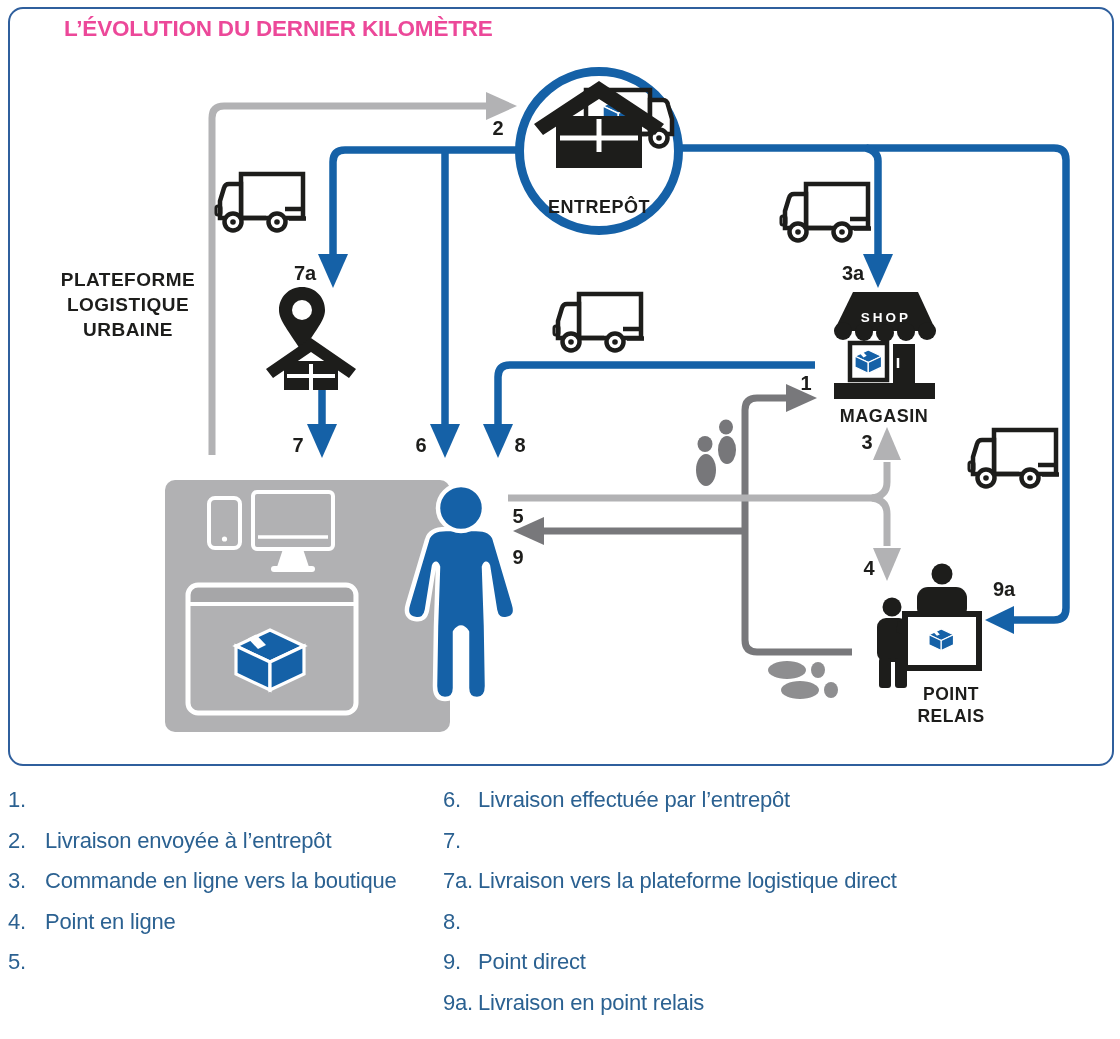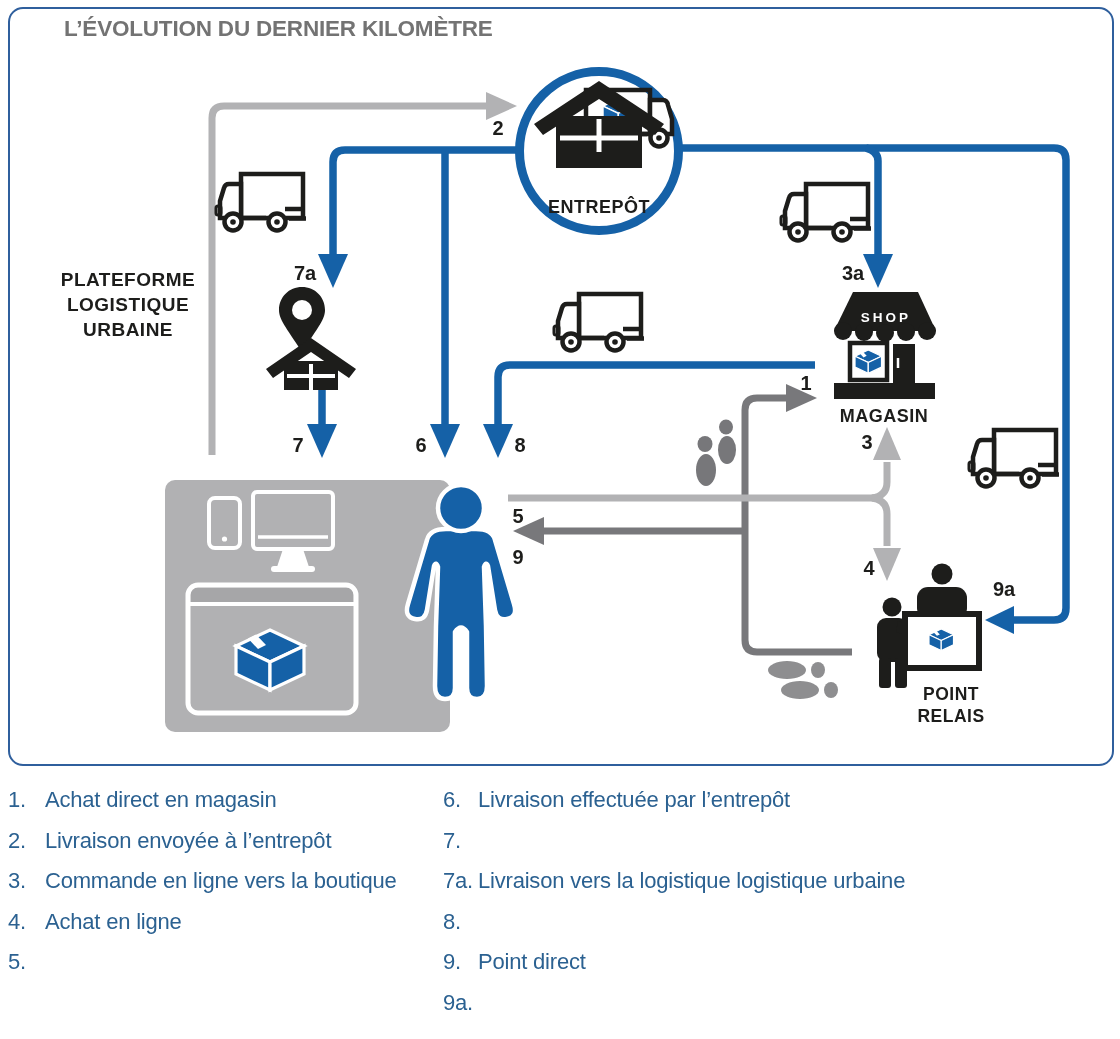--- a/index.html
+++ b/index.html
@@ -1,21 +1,21 @@
 <!DOCTYPE html>
 <html><head>
 <meta charset="utf-8">
 <style>
   html,body{margin:0;padding:0;background:#ffffff;}
   body{width:1120px;height:1039px;position:relative;overflow:hidden;
        font-family:"Liberation Sans",sans-serif;}
   .stage{position:absolute;left:0;top:0;width:1120px;height:1039px;}
   .diagram-svg{position:absolute;left:0;top:0;}
   .title{position:absolute;left:64px;top:16px;font-size:22.5px;font-weight:700;
-         color:#737373;letter-spacing:-0.2px;white-space:nowrap;}
+         color:#ec4899;letter-spacing:-0.2px;white-space:nowrap;}
   .legend{position:absolute;left:0;top:0;width:1120px;}
   .legend ul{list-style:none;margin:0;padding:0;position:absolute;
              display:grid;grid-auto-rows:40.6px;}
   .legend ul.col-left{left:8px;top:787px;width:430px;}
   .legend ul.col-right{left:443px;top:787px;width:672px;}
   .legend li{display:flex;align-items:flex-start;color:#2b6191;font-size:22px;
              line-height:26px;letter-spacing:-0.2px;white-space:nowrap;}
   .legend .num{min-width:37px;flex:none;}
   .col-right .num{min-width:35px;}
 </style>
@@ -216,56 +216,56 @@
     <text x="1004" y="596">9a</text>
   </g>
 </svg>
 
 <div class="title">L’ÉVOLUTION DU DERNIER KILOMÈTRE</div>
 
 <div class="legend">
   <ul class="col-left">
     <li>
           <span class="num">1.</span>
-          <span class="txt">Achat direct en magasin</span>
         </li>
     <li>
           <span class="num">2.</span>
           <span class="txt">Livraison envoyée à l’entrepôt</span>
         </li>
     <li>
           <span class="num">3.</span>
           <span class="txt">Commande en ligne vers la boutique</span>
         </li>
     <li>
           <span class="num">4.</span>
-          <span class="txt">Achat en ligne</span>
+          <span class="txt">Point en ligne</span>
         </li>
     <li>
           <span class="num">5.</span>
         </li>
   </ul>
   <ul class="col-right">
     <li>
           <span class="num">6.</span>
           <span class="txt">Livraison effectuée par l’entrepôt</span>
         </li>
     <li>
           <span class="num">7.</span>
         </li>
     <li>
           <span class="num">7a.</span>
-          <span class="txt">Livraison vers la logistique logistique urbaine</span>
+          <span class="txt">Livraison vers la plateforme logistique direct</span>
         </li>
     <li>
           <span class="num">8.</span>
         </li>
     <li>
           <span class="num">9.</span>
           <span class="txt">Point direct</span>
         </li>
     <li>
           <span class="num">9a.</span>
+          <span class="txt">Livraison en point relais</span>
         </li>
   </ul>
 </div>
 
 </div>
 
 </body></html>

